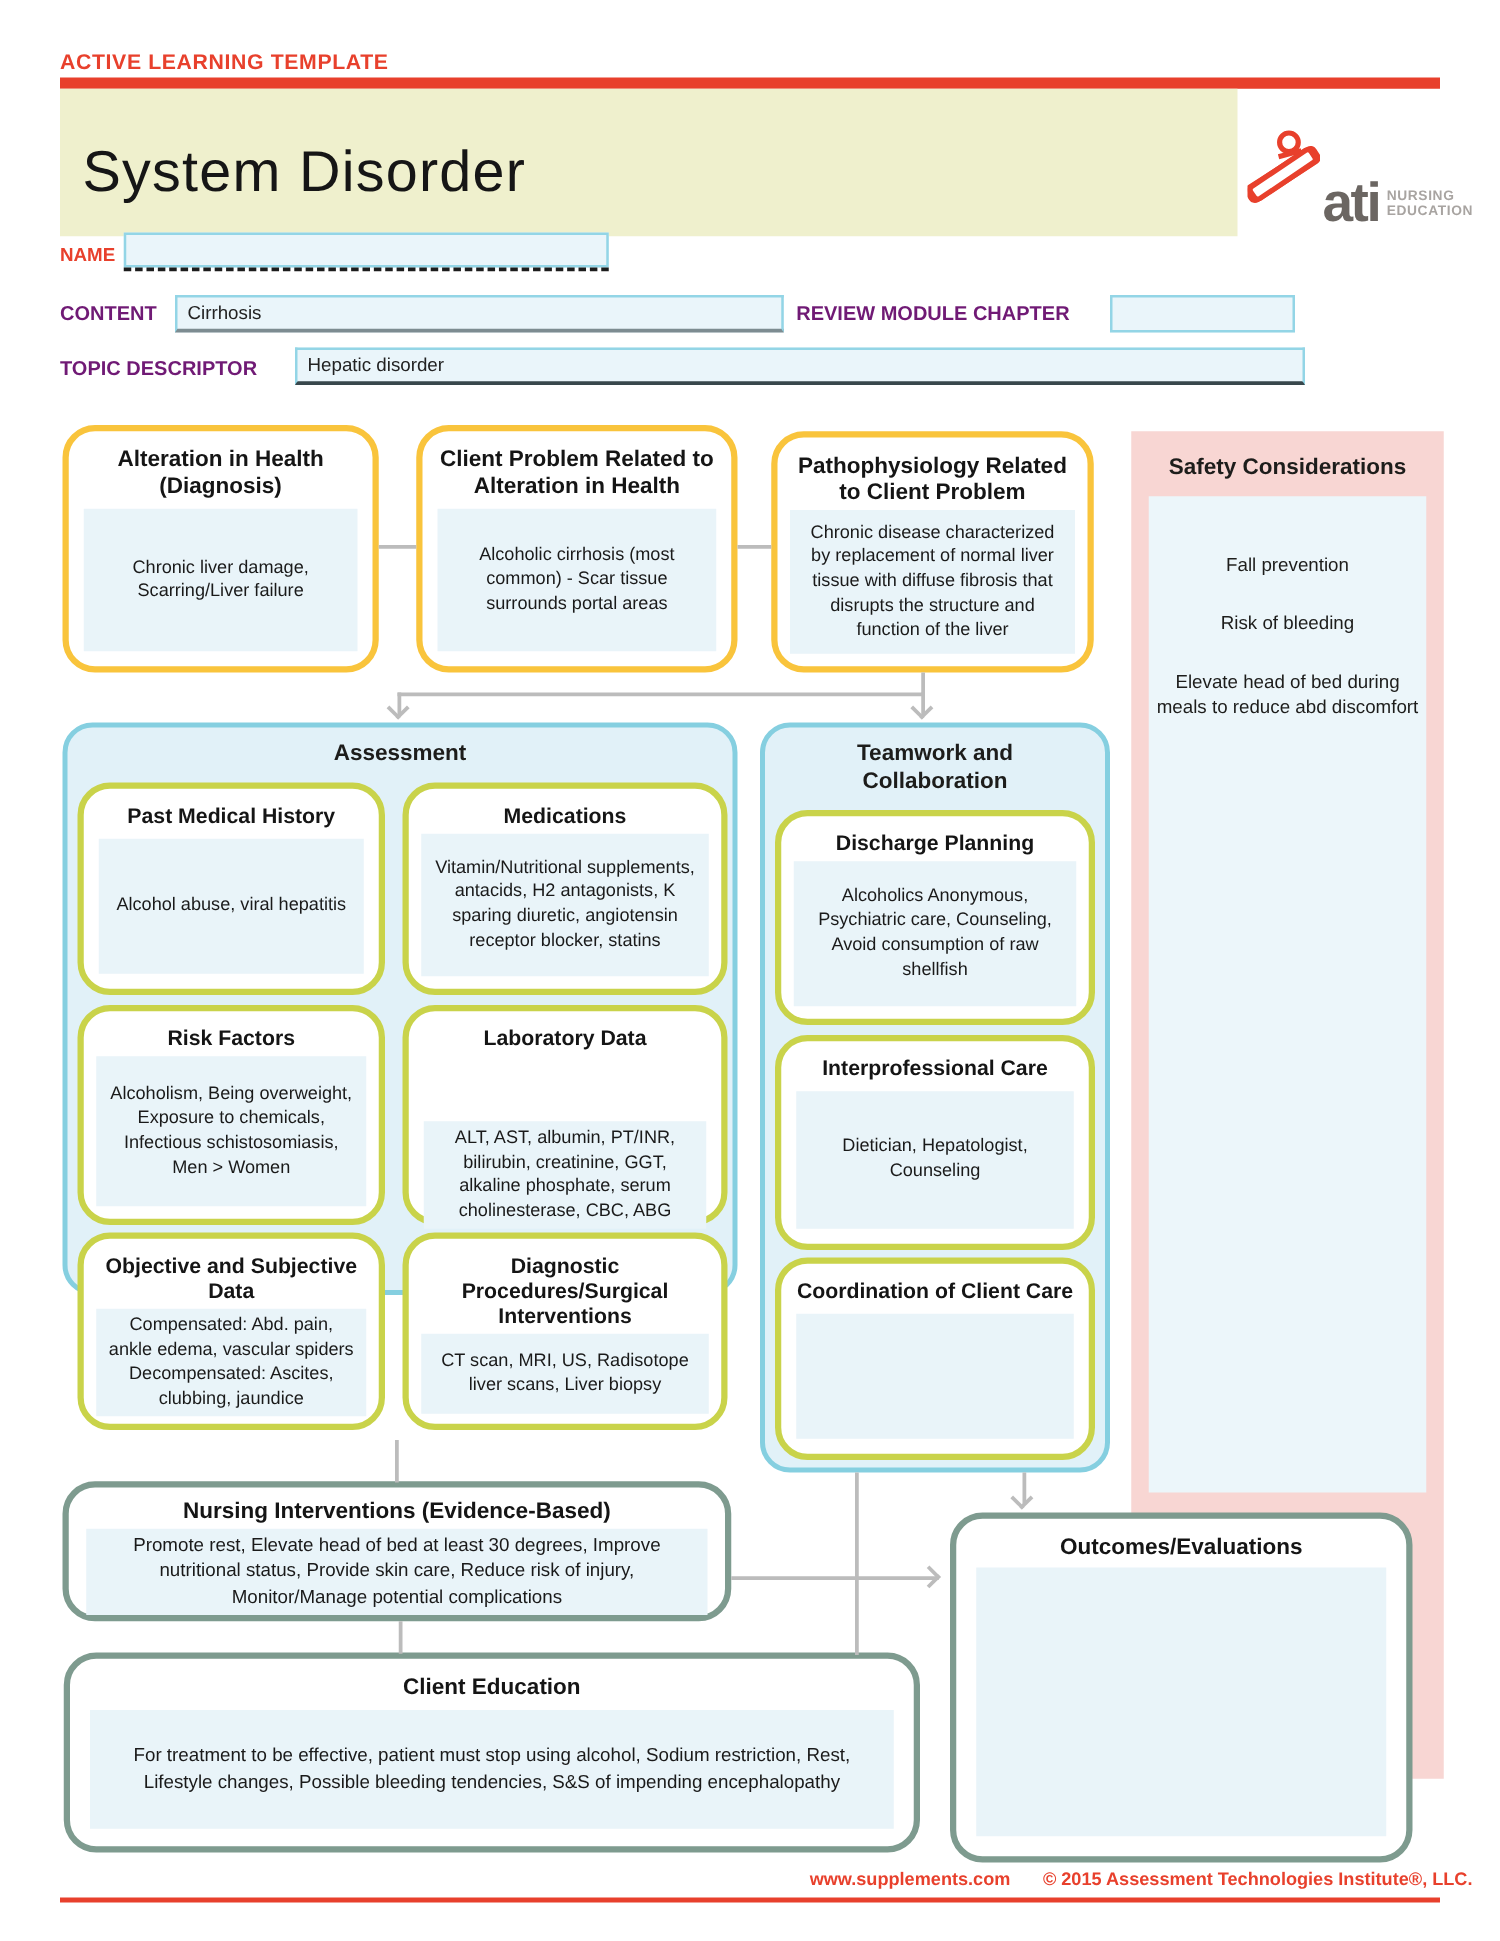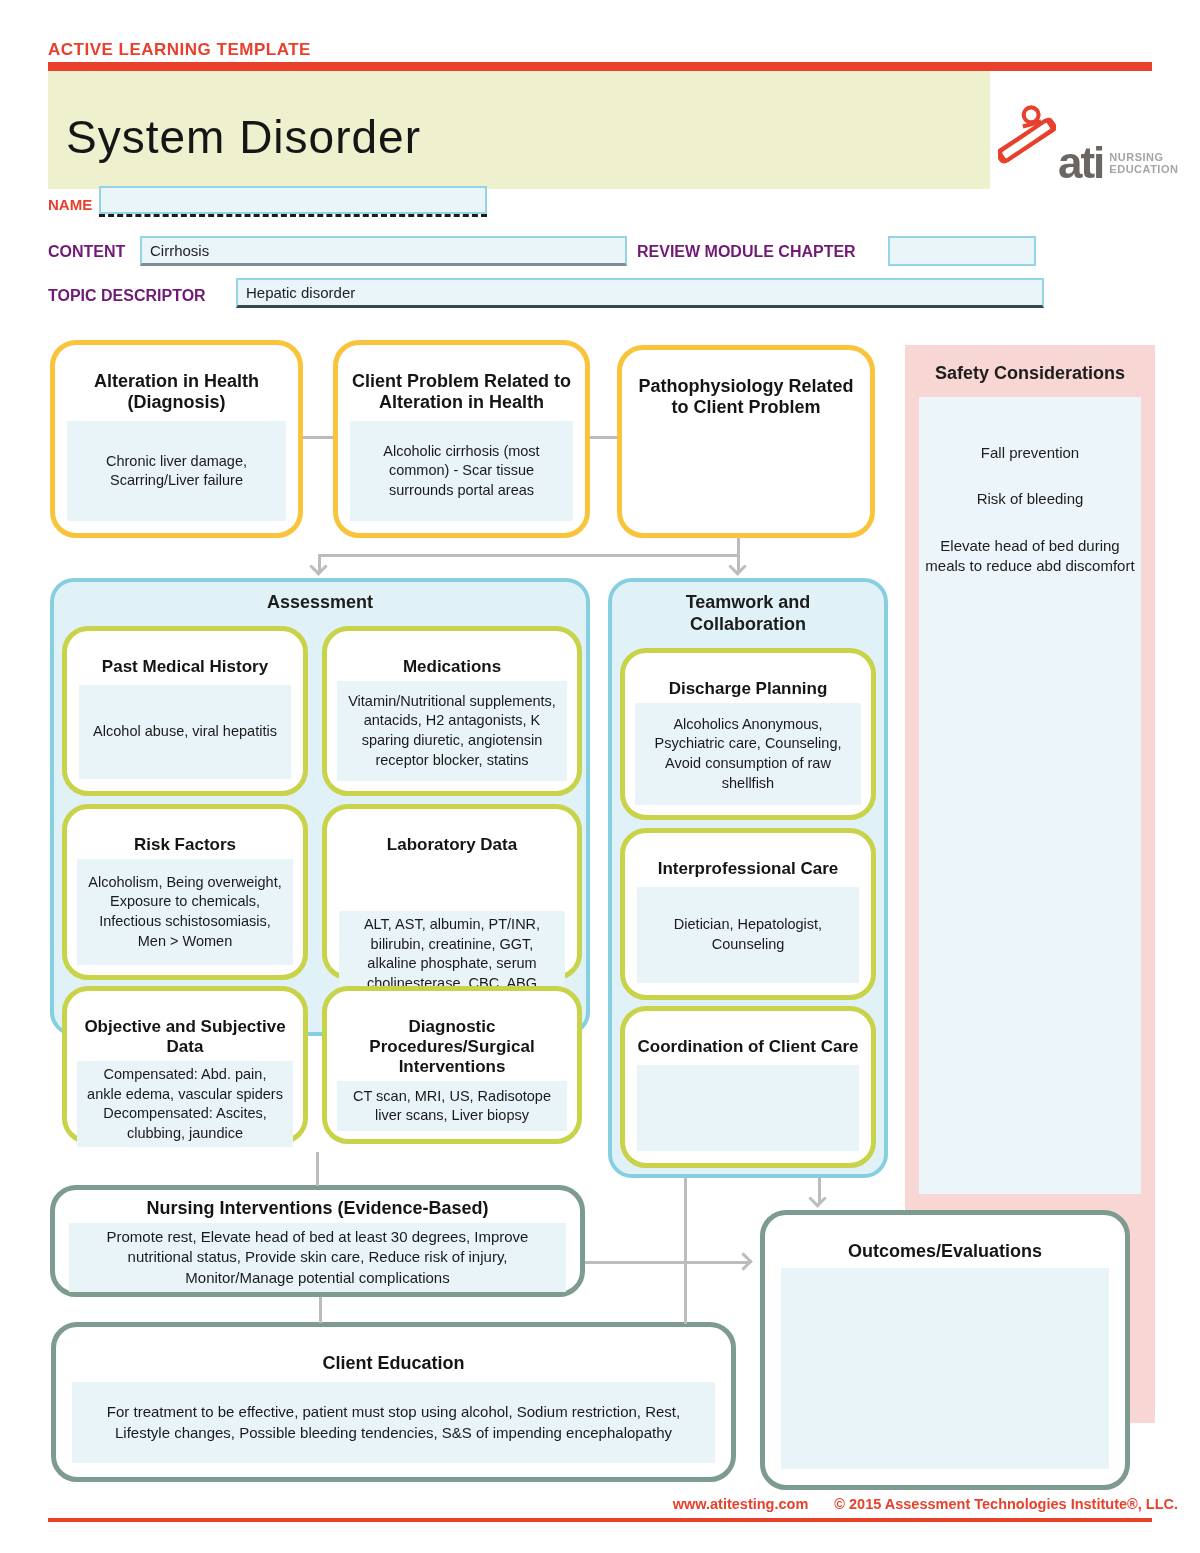--- a/index.html
+++ b/index.html
@@ -32,21 +32,21 @@
   .logo-sub{margin-left:6px;margin-bottom:4px;font-size:11px;font-weight:bold;color:#a8a4a1;line-height:1.15;letter-spacing:.5px;}
 
   
   .flabel{position:absolute;font-weight:bold;font-size:16px;color:#701a75;}
   .field{position:absolute;background:#eaf5fa;border:2px solid #93d5e6;font-family:"Liberation Sans",sans-serif;
          font-size:15px;color:#222;padding:2px 8px;}
   .name-dash{position:absolute;left:99px;top:214px;width:388px;border-bottom:3px dashed #1c1c1c;}
 
   
   .rbox{position:absolute;background:#fff;border-radius:26px;border:5px solid var(--yellow);
-        display:flex;flex-direction:column;padding-top:24px;}
+        display:flex;flex-direction:column;padding-top:10px;}
   .rbox.olive{border-color:var(--olive);}
   .rbox.sage{border-color:var(--sage);}
   .btitle{font-weight:bold;text-align:center;font-size:18px;line-height:1.18;padding:2px 10px;color:#151515;}
   .btitle.sm{font-size:17px;}
   .fill{background:var(--lightblue);margin:6px 12px 12px;flex:1;display:flex;align-items:center;
         justify-content:center;text-align:center;font-size:14.5px;line-height:1.35;
         white-space:pre-line;padding:4px 8px;color:#1a1a1a;}
 
   
   .panel{position:absolute;background:var(--teal-bg);border:4px solid var(--teal);border-radius:24px;}
@@ -123,20 +123,21 @@
   <div class="rbox" style="left:50px;top:340px;width:253px;height:198px;">
     <div class="btitle">Alteration in Health (Diagnosis)</div>
     <div class="fill">Chronic liver damage, Scarring/Liver failure</div>
   </div>
   <div class="rbox" style="left:333px;top:340px;width:257px;height:198px;">
     <div class="btitle">Client Problem Related to Alteration in Health</div>
     <div class="fill">Alcoholic cirrhosis (most common) - Scar tissue surrounds portal areas</div>
   </div>
   <div class="rbox" style="left:617px;top:345px;width:258px;height:193px;">
     <div class="btitle">Pathophysiology Related to Client Problem</div>
+    <div class="fill" style="margin:2px 10px 10px;">Chronic disease characterized by replacement of normal liver tissue with diffuse fibrosis that disrupts the structure and function of the liver</div>
   </div>
 
   <div class="panel" style="left:50px;top:578px;width:540px;height:458px;">
     <div class="ptitle">Assessment</div>
 
     <div class="rbox olive" style="left:8px;top:44px;width:246px;height:170px;">
       <div class="btitle sm">Past Medical History</div>
       <div class="fill">Alcohol abuse, viral hepatitis</div>
     </div>
     <div class="rbox olive" style="left:268px;top:44px;width:260px;height:170px;">
@@ -206,18 +207,18 @@
   <div class="chev down" style="left:731px;top:560px;"></div>
   <div class="vline" style="left:316px;top:1152px;height:34px;"></div>
   <div class="vline" style="left:319px;top:1297px;height:26px;"></div>
   <div class="vline" style="left:684px;top:1178px;height:146px;"></div>
   <div class="vline" style="left:818px;top:1178px;height:26px;"></div>
   <div class="chev down" style="left:811px;top:1192px;"></div>
   <div class="hline" style="left:585px;top:1261px;width:166px;"></div>
   <div class="chev right" style="left:737px;top:1255px;"></div>
 
   <div class="footer-text">
-    <span>www.atitesting.com</span>
+    <span>www.supplements.com</span>
     <span>© 2015 Assessment Technologies Institute®, LLC.</span>
   </div>
   <div class="footer-line"></div>
 
 </div>
 
 </body></html>

